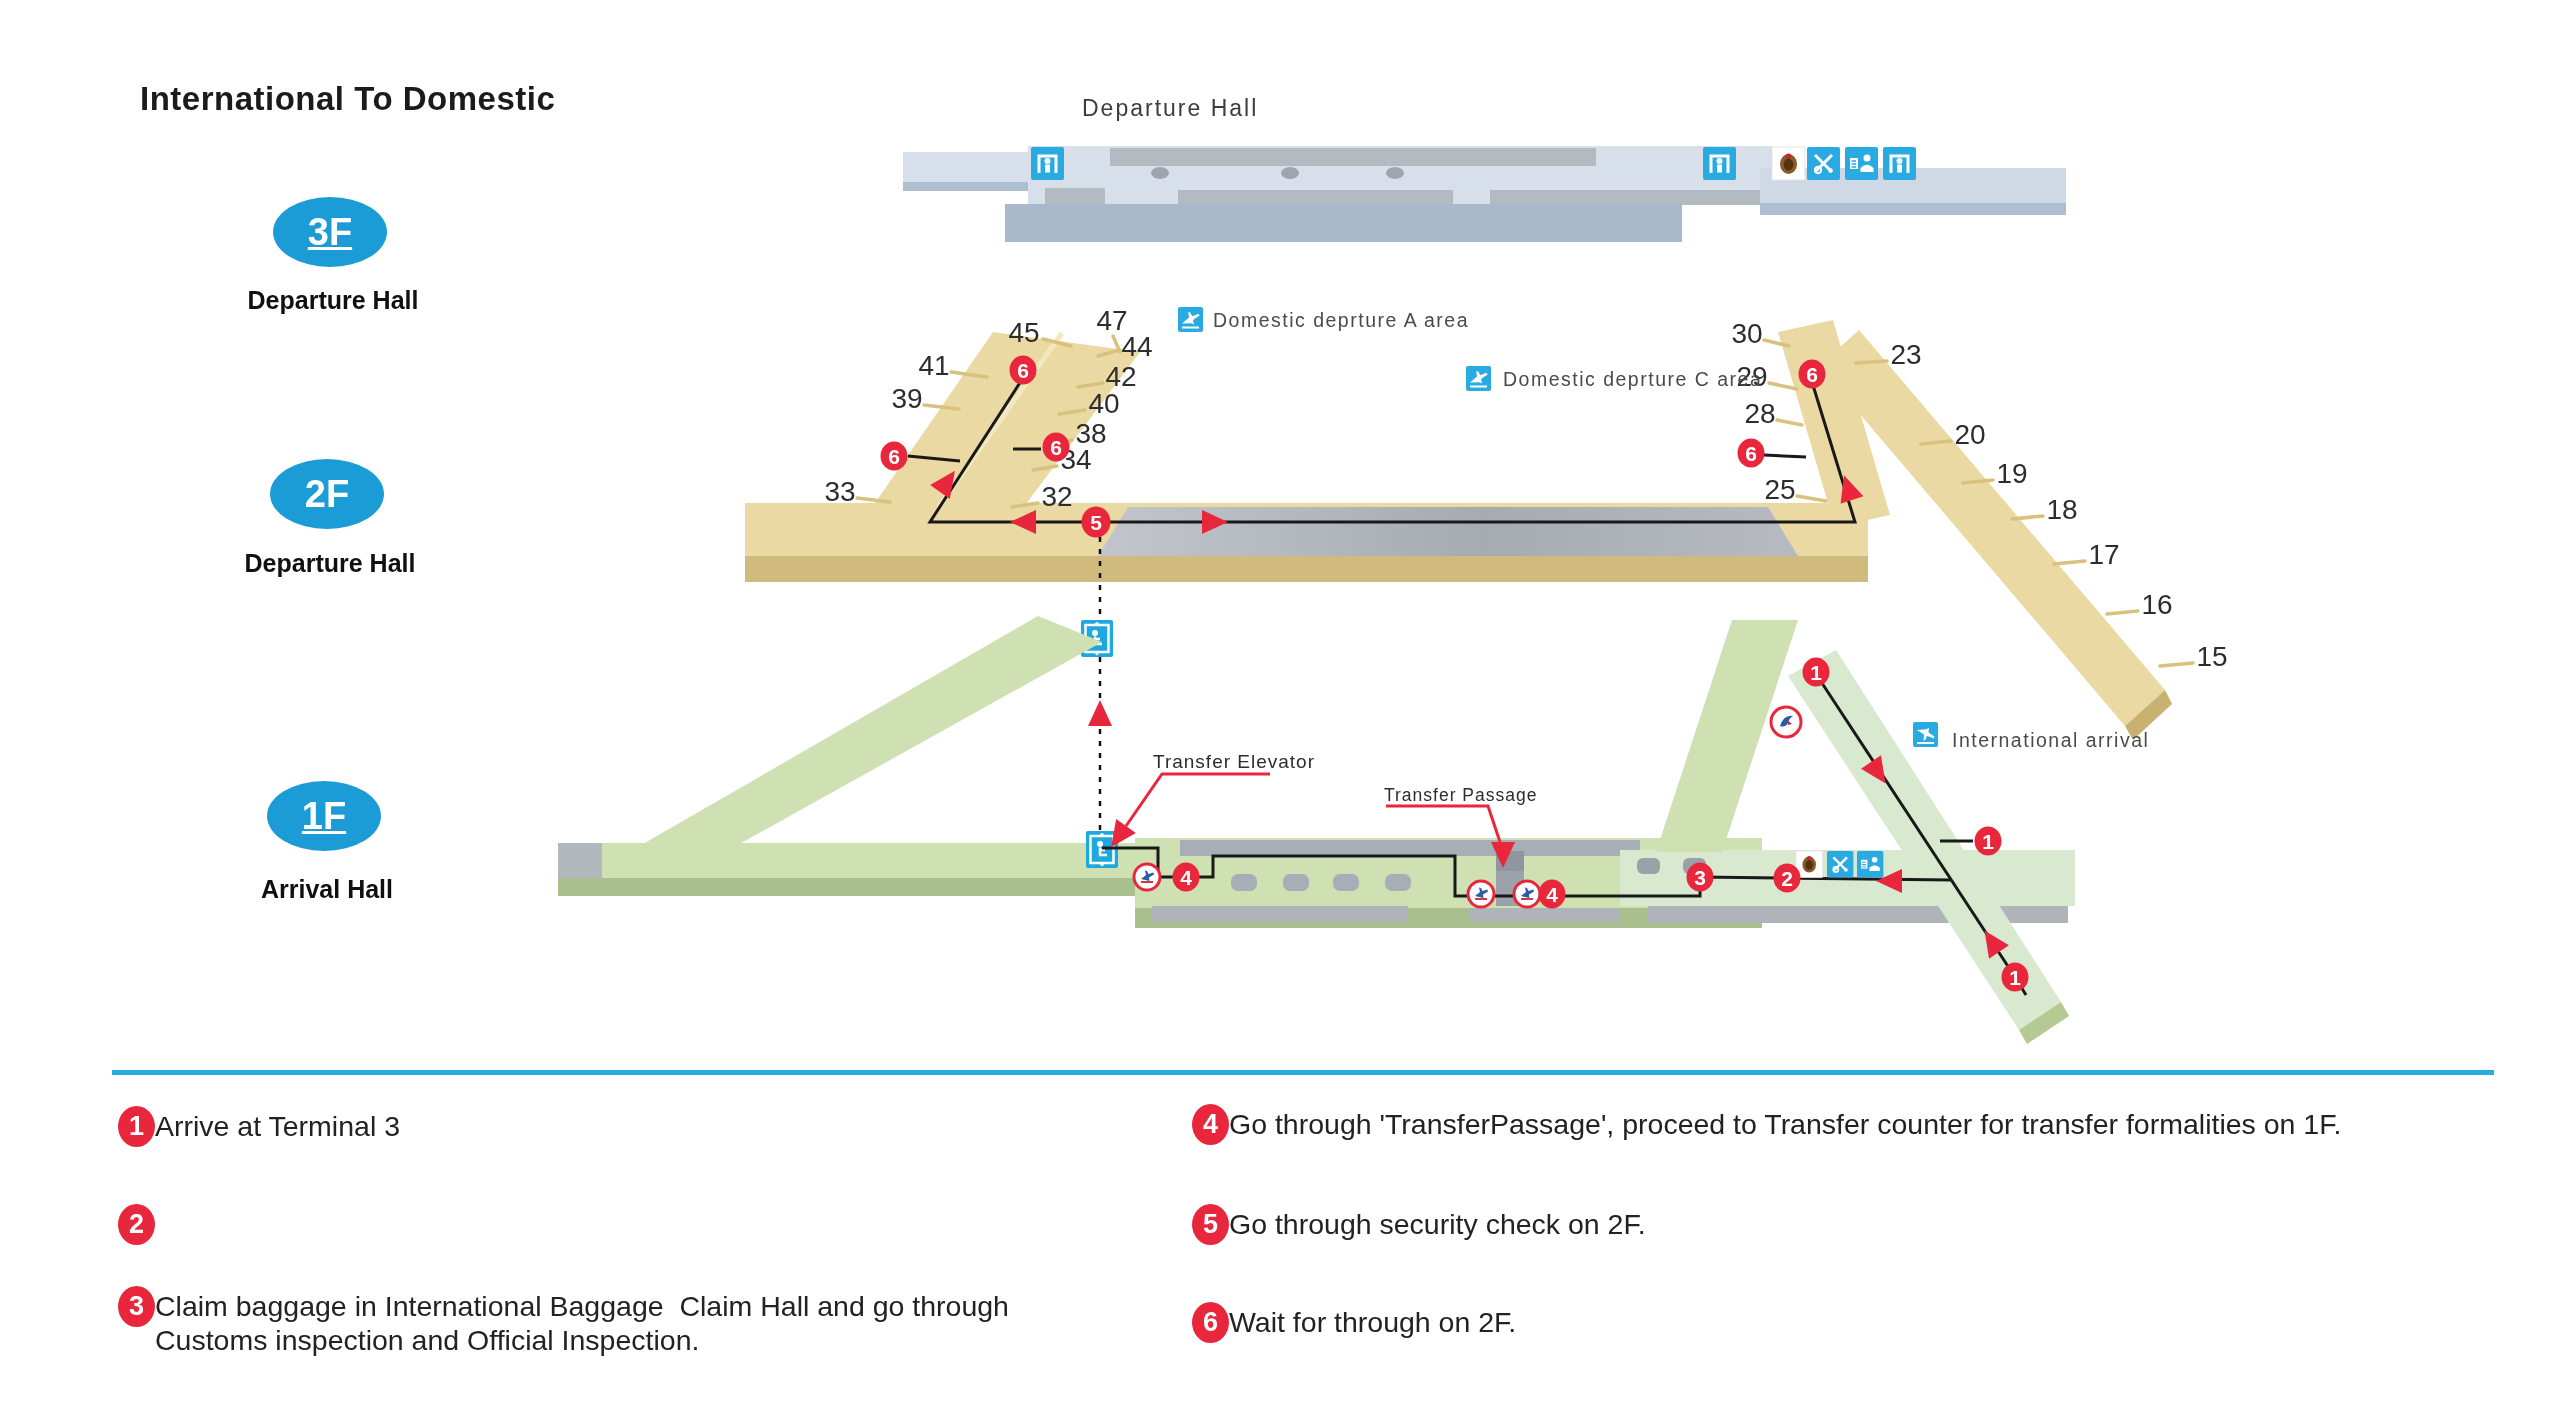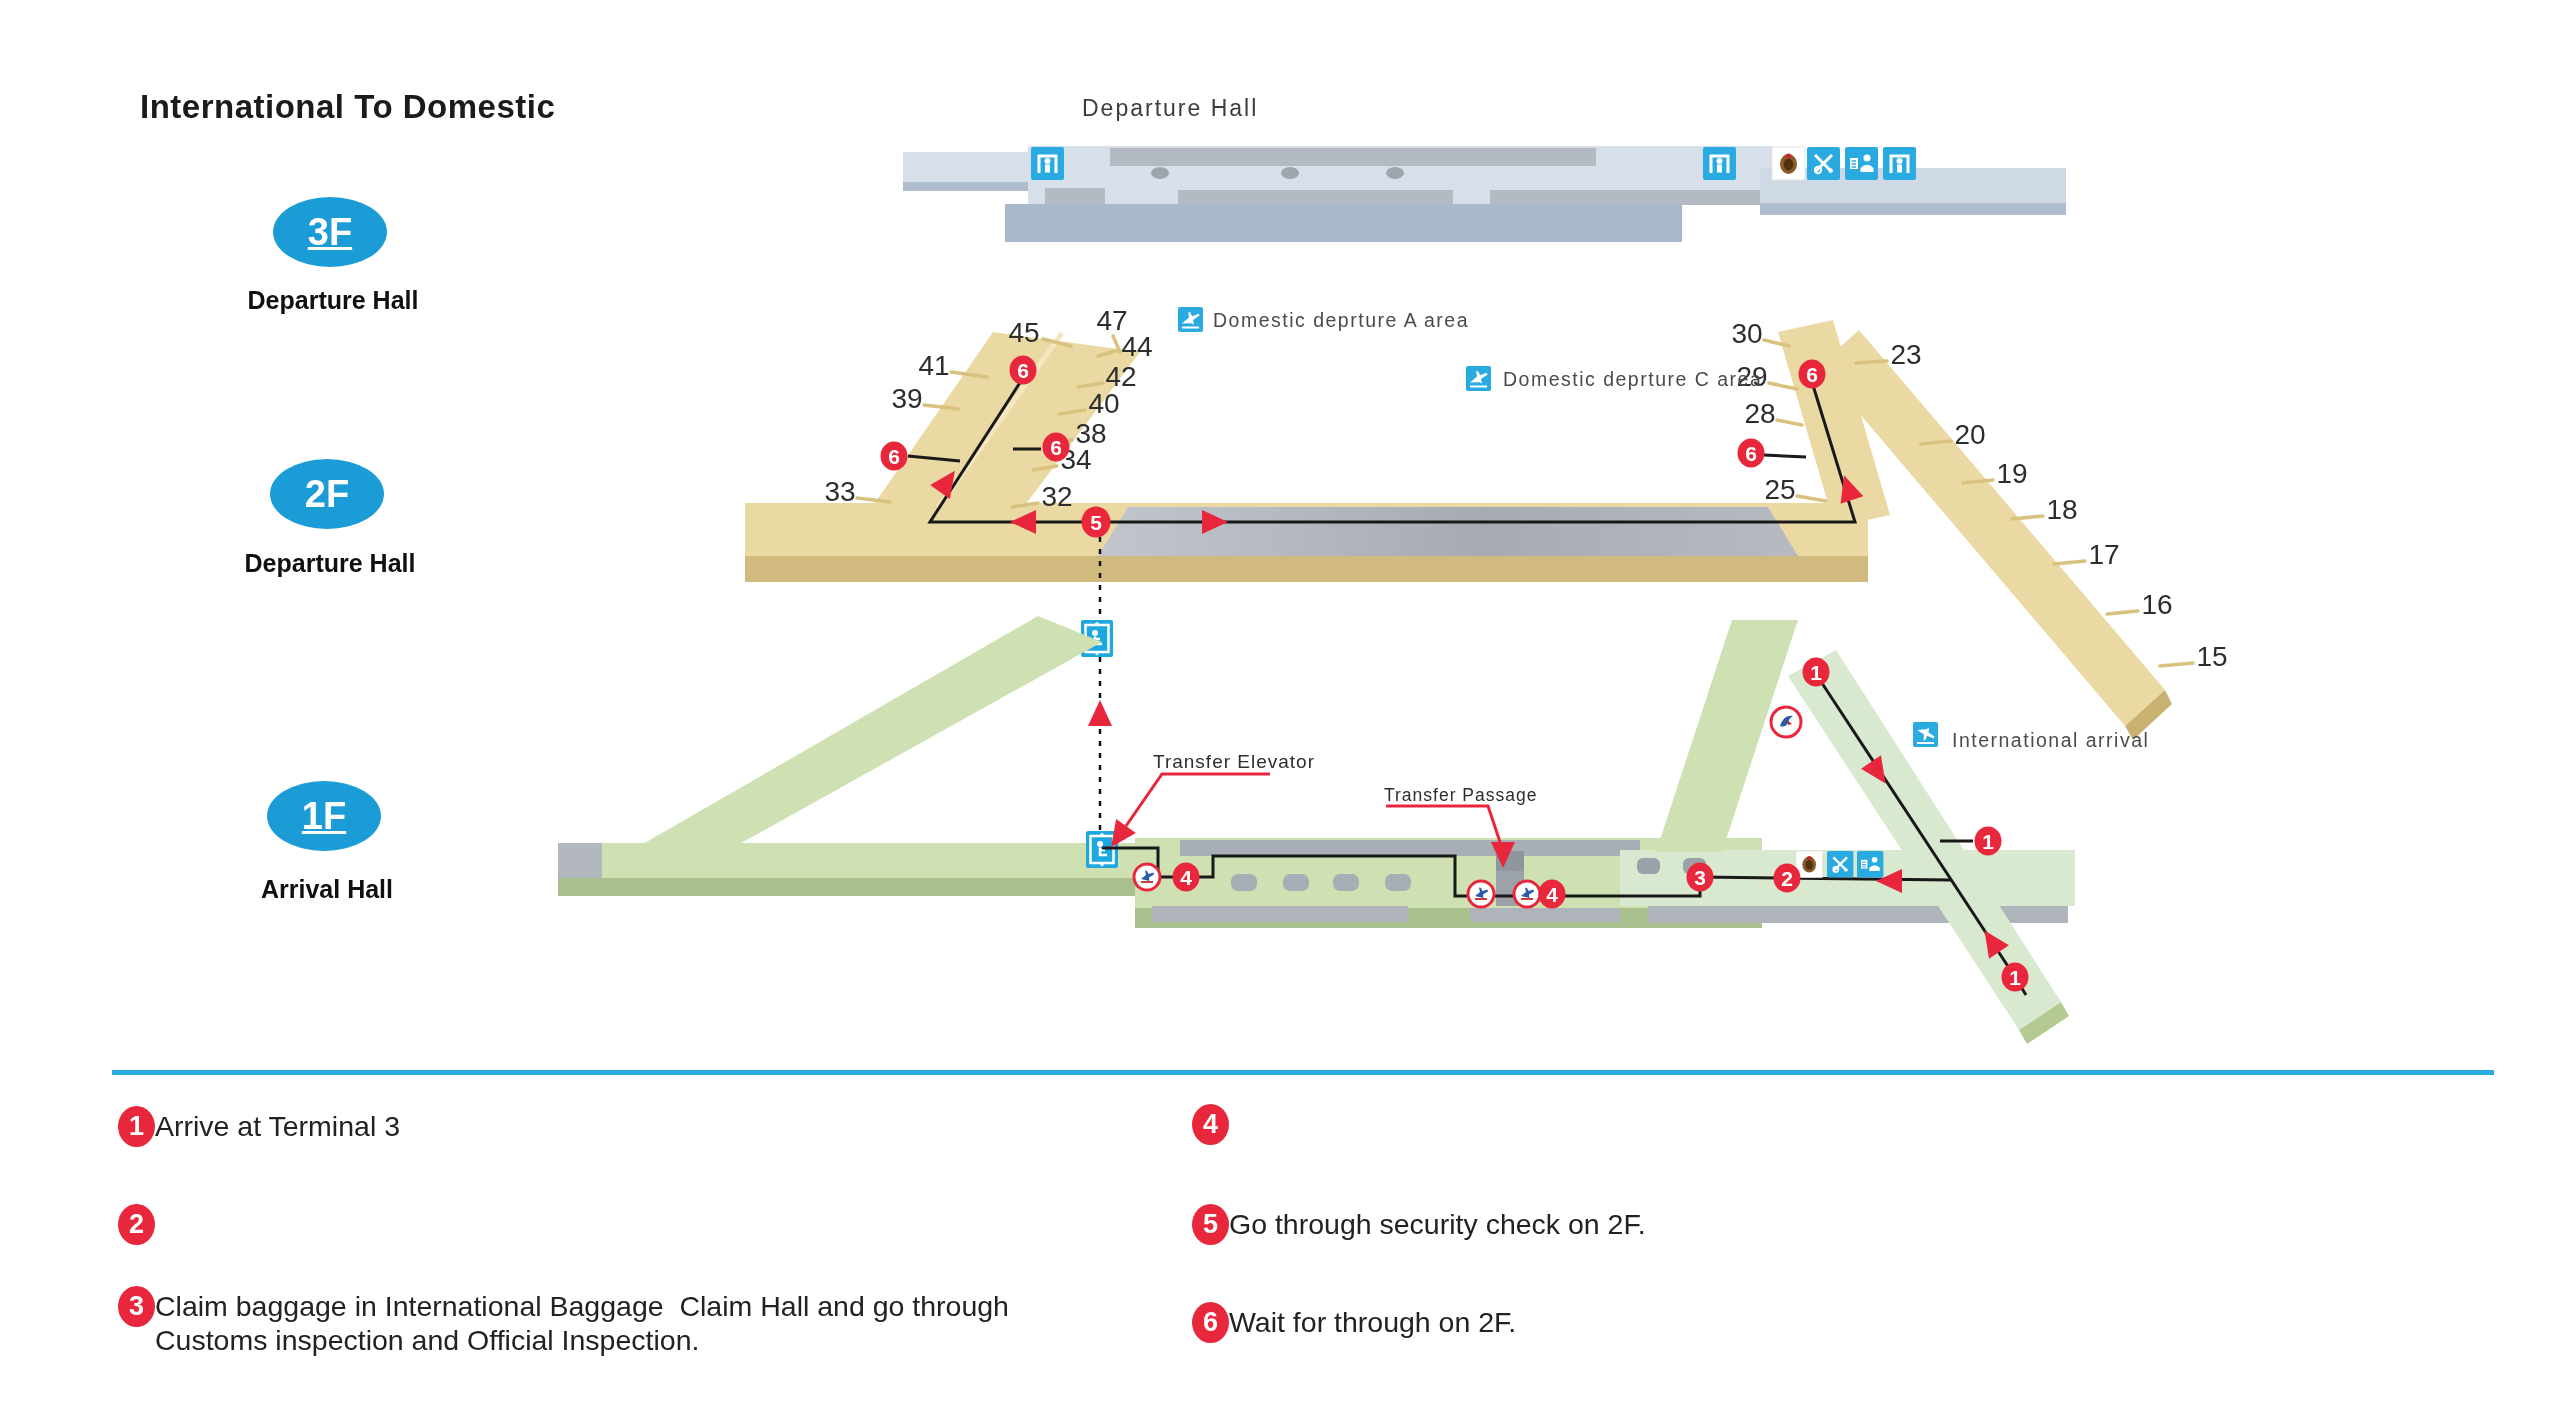--- a/index.html
+++ b/index.html
@@ -1,18 +1,18 @@
 <!DOCTYPE html>
 <html><head>
 <meta charset="utf-8">
 <style>
   html,body{margin:0;padding:0;background:#fff;}
   .stage{position:relative;width:2566px;height:1420px;background:#fff;
          font-family:"Liberation Sans",sans-serif;overflow:hidden;}
-  .title{position:absolute;left:140px;top:88px;font-size:33px;font-weight:bold;
+  .title{position:absolute;left:140px;top:80px;font-size:33px;font-weight:bold;
          color:#1b1b1b;letter-spacing:.5px;}
   .oval{position:absolute;width:114px;height:70px;background:#1b9cd6;border-radius:50%;
         display:flex;align-items:center;justify-content:center;color:#fff;
         font-size:38px;font-weight:bold;}
   .floor-label{position:absolute;width:300px;text-align:center;font-size:25px;
         font-weight:bold;color:#101010;}
   .map-svg{position:absolute;left:0;top:0;}
   .legend-line{position:absolute;left:112px;top:1070px;width:2382px;height:5px;background:#29abe2;}
   .step{position:absolute;display:flex;align-items:flex-start;}
   .step-badge{flex:0 0 auto;width:37px;height:41px;border-radius:50%;background:#e8273d;
@@ -353,20 +353,21 @@
   </div>
   <div class="step left" style="left:118px;top:1204px;">
     <div class="step-badge">2</div>
   </div>
   <div class="step left" style="left:118px;top:1286px;">
     <div class="step-badge">3</div>
     <div class="step-text">Claim baggage in International Baggage  Claim Hall and go through Customs inspection and Official Inspection.</div>
   </div>
   <div class="step right" style="left:1192px;top:1104px;">
     <div class="step-badge">4</div>
+    <div class="step-text">Go through 'TransferPassage', proceed to Transfer counter for transfer formalities on 1F.</div>
   </div>
   <div class="step right" style="left:1192px;top:1204px;">
     <div class="step-badge">5</div>
     <div class="step-text">Go through security check on 2F.</div>
   </div>
   <div class="step right" style="left:1192px;top:1302px;">
     <div class="step-badge">6</div>
     <div class="step-text">Wait for through on 2F.</div>
   </div>
 

